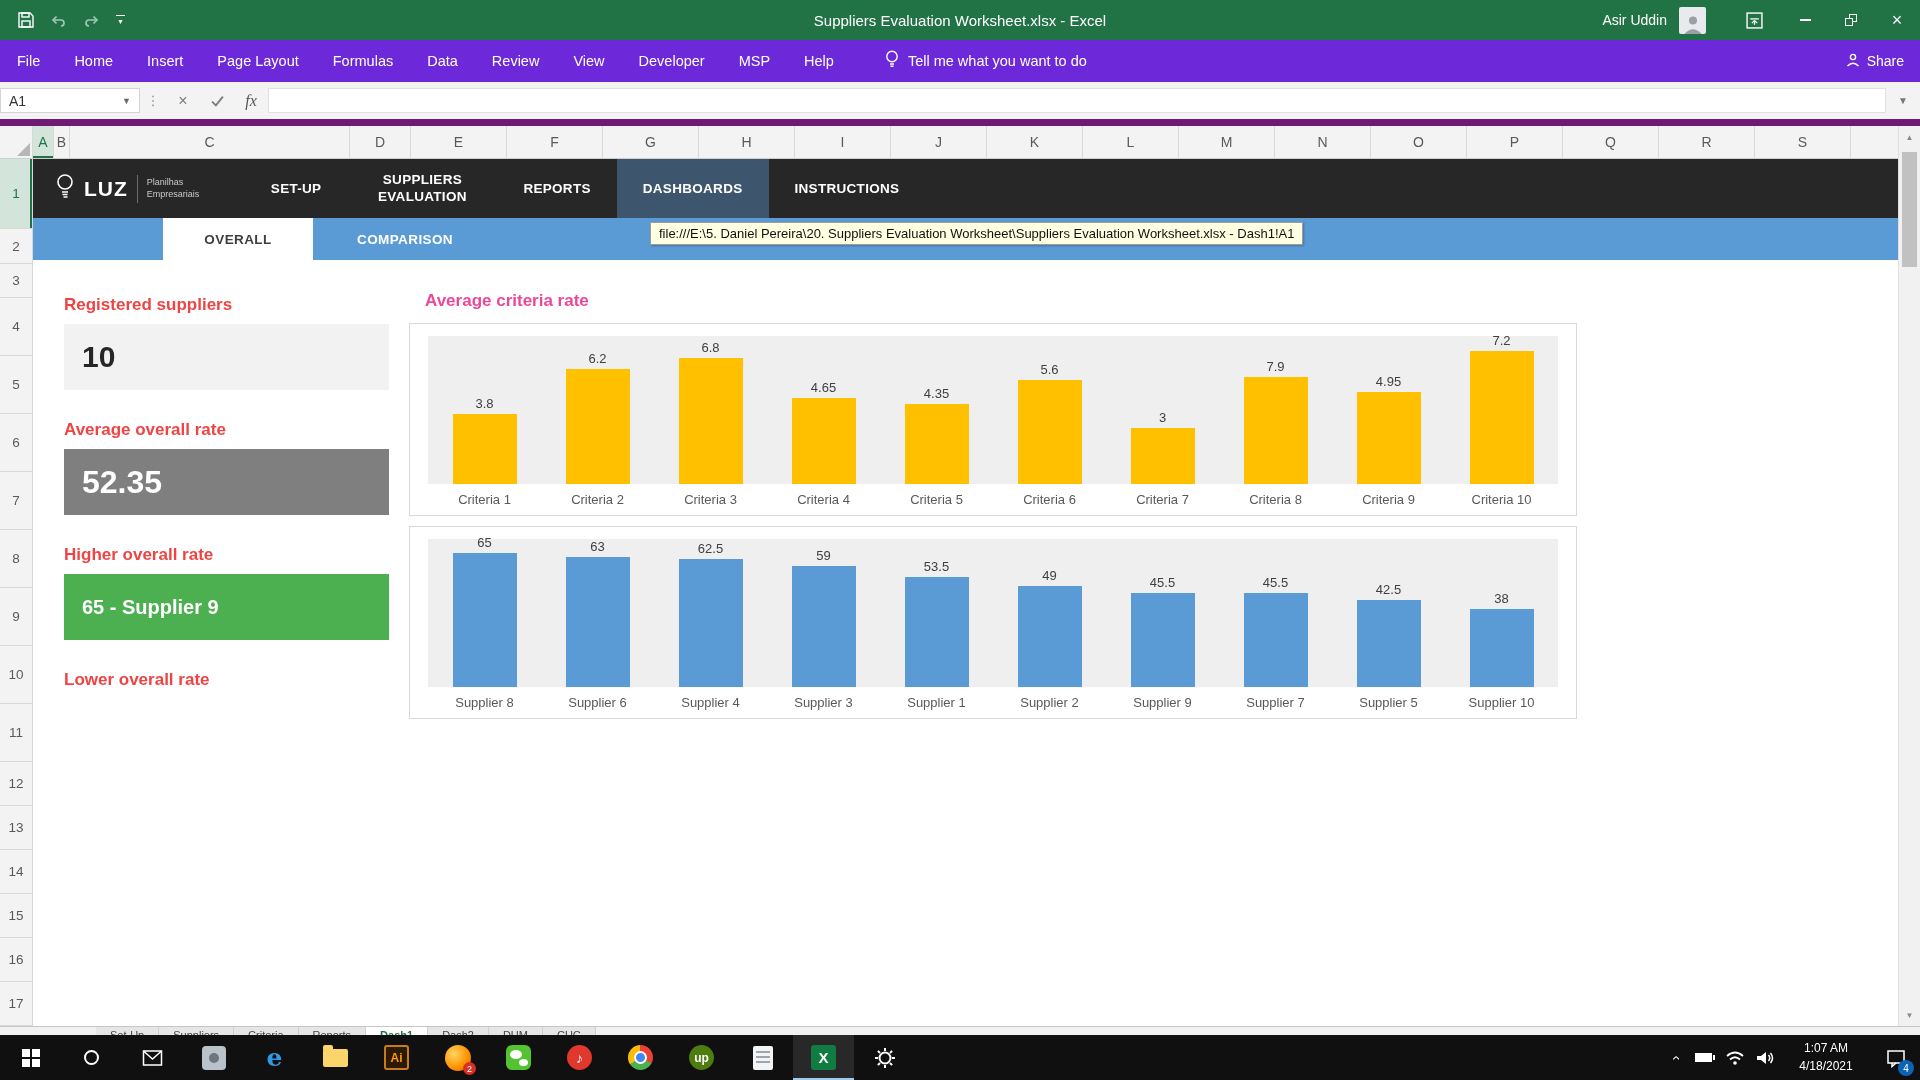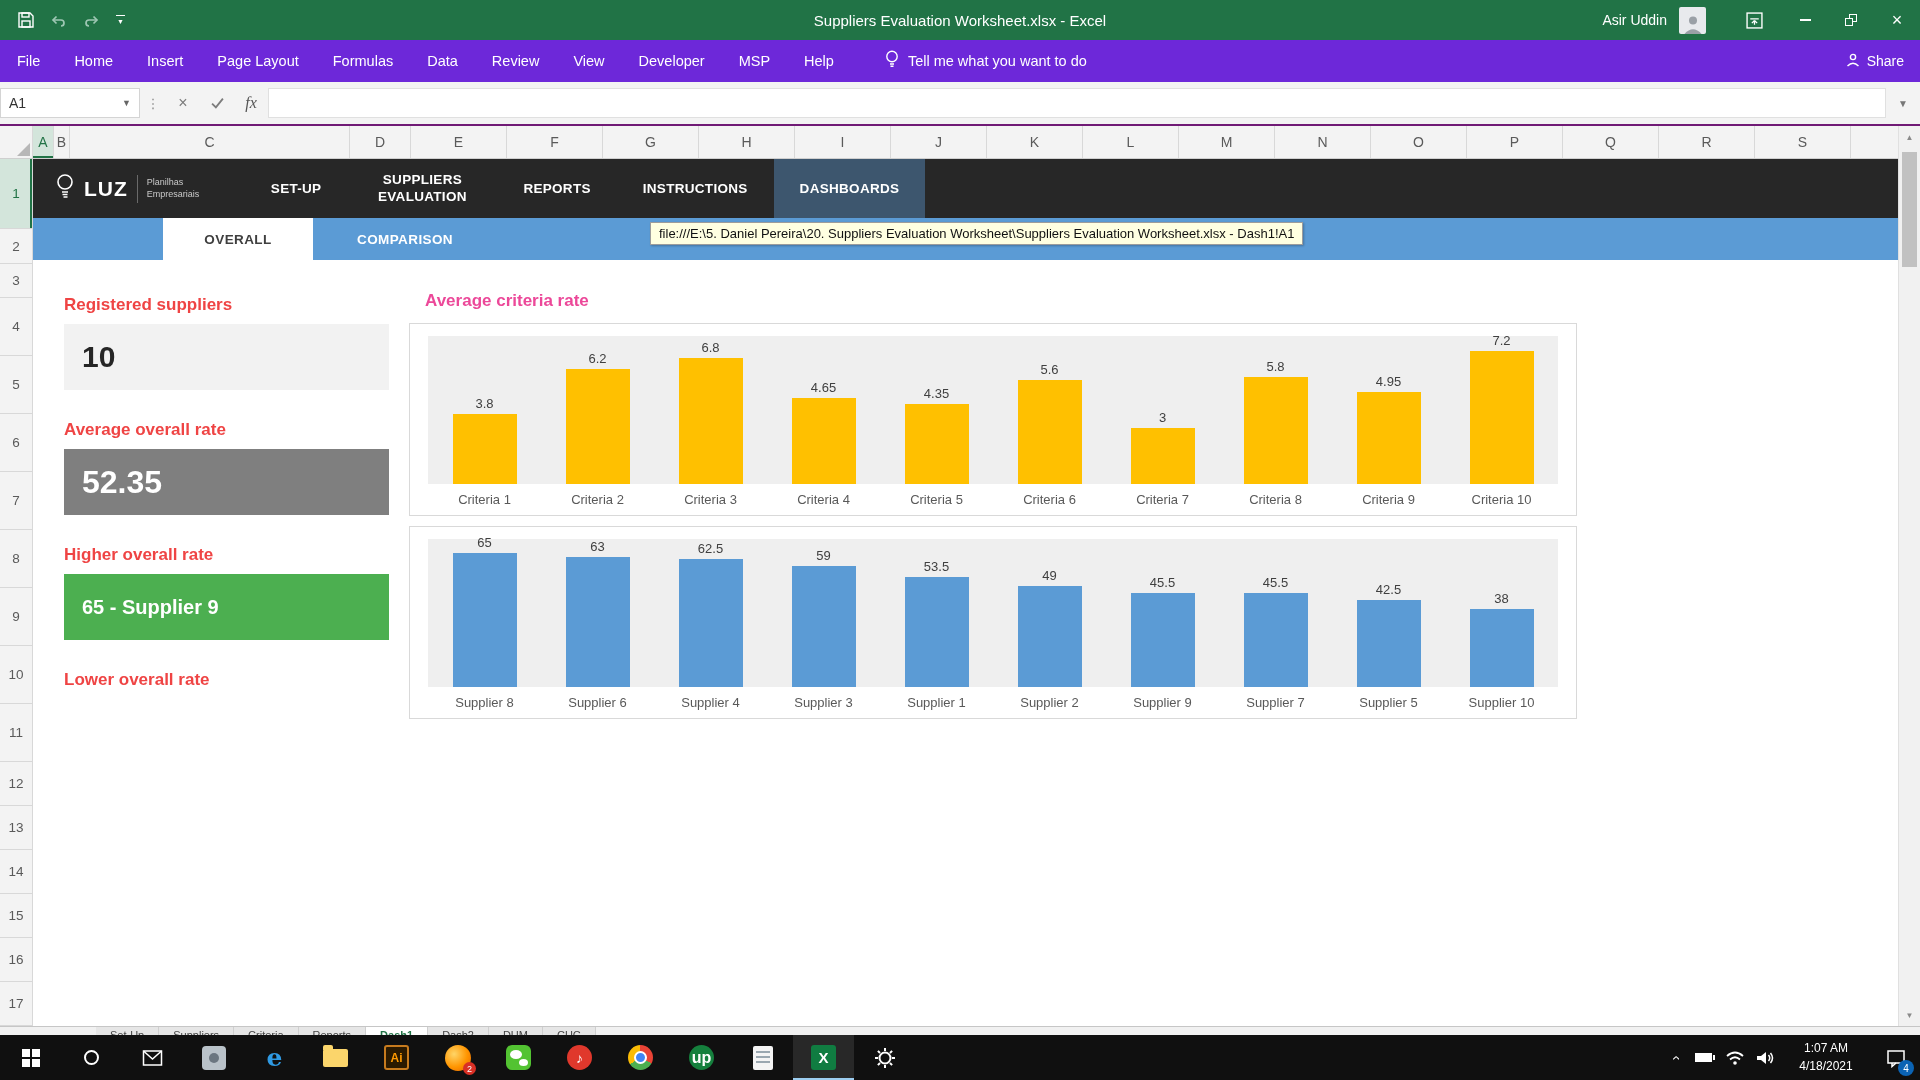--- a/index.html
+++ b/index.html
@@ -18,21 +18,21 @@
   .wc{width:46px;height:100%;display:flex;align-items:center;justify-content:center;}
   .ribbonopt{width:44px;height:100%;display:flex;align-items:center;justify-content:center;margin-right:6px;}
 
   
   .menubar{height:42px;background:#6d28d9;display:flex;align-items:center;color:#fff;font-size:14.5px;position:relative;}
   .ribbon-tab{padding:0 17px;height:100%;display:flex;align-items:center;cursor:default;}
   .tellme{display:flex;align-items:center;gap:9px;margin-left:34px;font-size:14.5px;}
   .share{position:absolute;right:16px;display:flex;align-items:center;gap:7px;font-size:14px;}
 
   
-  .formulabar{height:44px;background:#f3f3f3;border-bottom:2px solid #701a75;display:flex;align-items:stretch;}
+  .formulabar{height:44px;background:#f3f3f3;border-bottom:7px solid #701a75;display:flex;align-items:stretch;}
   .namebox{width:140px;background:#fff;border:1px solid #d4d4d4;margin:6px 0 6px 0;display:flex;align-items:center;padding:0 8px;font-size:14px;color:#333;}
   .namebox .nb-arrow{margin-left:auto;font-size:9px;color:#666;}
   .fb-dots{width:26px;display:flex;align-items:center;justify-content:center;color:#8a8a8a;font-size:13px;}
   .fb-btn{width:34px;display:flex;align-items:center;justify-content:center;color:#7c7c7c;font-size:16px;}
   .fx{font-family:"Liberation Serif",serif;font-style:italic;font-size:16px;color:#555;}
   .fb-input{flex:1;background:#fff;border:1px solid #e0e0e0;margin:6px 0;padding:0 8px;font-size:13px;display:flex;align-items:center;color:#222;}
   .fb-exp{width:34px;display:flex;align-items:center;justify-content:center;color:#777;font-size:10px;}
 
   
   .sheet-area{position:relative;height:900px;background:#fff;}
@@ -277,22 +277,22 @@
               </svg>
           </span>
           <span class="brand-name">LUZ</span>
           <span class="brand-div"></span>
           <span class="brand-sub">Planilhas Empresariais</span>
         </div>
         <div id="dash-nav-items" style="display:flex;align-items:stretch;">
             <div class="nav-item">SET-UP</div>
             <div class="nav-item wrap">SUPPLIERS EVALUATION</div>
             <div class="nav-item">REPORTS</div>
+            <div class="nav-item active">DASHBOARDS</div>
             <div class="nav-item">INSTRUCTIONS</div>
-            <div class="nav-item active">DASHBOARDS</div>
           </div>
       </div>
 
       <div class="dash-tabs">
         <div class="view-tab vt0">OVERALL</div>
         <div class="view-tab vt1">COMPARISON</div>
       </div>
 
       <div class="tooltip">file:///E:\5. Daniel Pereira\20. Suppliers Evaluation Worksheet\Suppliers Evaluation Worksheet.xlsx - Dash1!A1</div>
 
@@ -338,21 +338,21 @@
               </div>
               <div class="bar-col">
                 <div class="bar-value">5.6</div>
                 <div class="bar" style="height: 104px; background: rgb(255, 192, 0);"></div>
               </div>
               <div class="bar-col">
                 <div class="bar-value">3</div>
                 <div class="bar" style="height: 56px; background: rgb(255, 192, 0);"></div>
               </div>
               <div class="bar-col">
-                <div class="bar-value">5.8</div>
+                <div class="bar-value">7.9</div>
                 <div class="bar" style="height: 107px; background: rgb(255, 192, 0);"></div>
               </div>
               <div class="bar-col">
                 <div class="bar-value">4.95</div>
                 <div class="bar" style="height: 92px; background: rgb(255, 192, 0);"></div>
               </div>
               <div class="bar-col">
                 <div class="bar-value">7.2</div>
                 <div class="bar" style="height: 133px; background: rgb(255, 192, 0);"></div>
               </div>
@@ -496,21 +496,21 @@
         </div>
         <div class="tb-btn">
           <span style="width:25px;height:25px;border-radius:50%;background:#e0382c;color:#fff;display:flex;align-items:center;justify-content:center;font-size:14px;">♪</span>
         </div>
         <div class="tb-btn">
           <span style="width:25px;height:25px;border-radius:50%;background:conic-gradient(#ea4335 0 33%, #4caf50 33% 66%, #fbbc05 66% 100%);position:relative;display:inline-block;">
             <span style="position:absolute;left:6px;top:6px;right:6px;bottom:6px;border-radius:50%;background:#4285f4;border:2px solid #fff;"></span>
           </span>
         </div>
         <div class="tb-btn">
-          <span style="width:25px;height:25px;border-radius:50%;background:#15803d;color:#fff;font-weight:bold;font-size:16px;display:flex;align-items:center;justify-content:center;">up</span>
+          <span style="width:25px;height:25px;border-radius:50%;background:#4d7c0f;color:#fff;font-weight:bold;font-size:12px;display:flex;align-items:center;justify-content:center;">up</span>
         </div>
         <div class="tb-btn">
           <span style="width:20px;height:24px;background:#f4f4f4;border-radius:2px;display:flex;flex-direction:column;gap:3px;padding:5px 3px;">
             <span style="height:2px;background:#9aa7b0;"></span>
             <span style="height:2px;background:#9aa7b0;"></span>
             <span style="height:2px;background:#9aa7b0;"></span>
           </span>
         </div>
         <div class="tb-btn active">
           <span style="width:25px;height:25px;background:#107c41;border-radius:3px;color:#fff;font-weight:bold;font-size:15px;display:flex;align-items:center;justify-content:center;">X</span>

